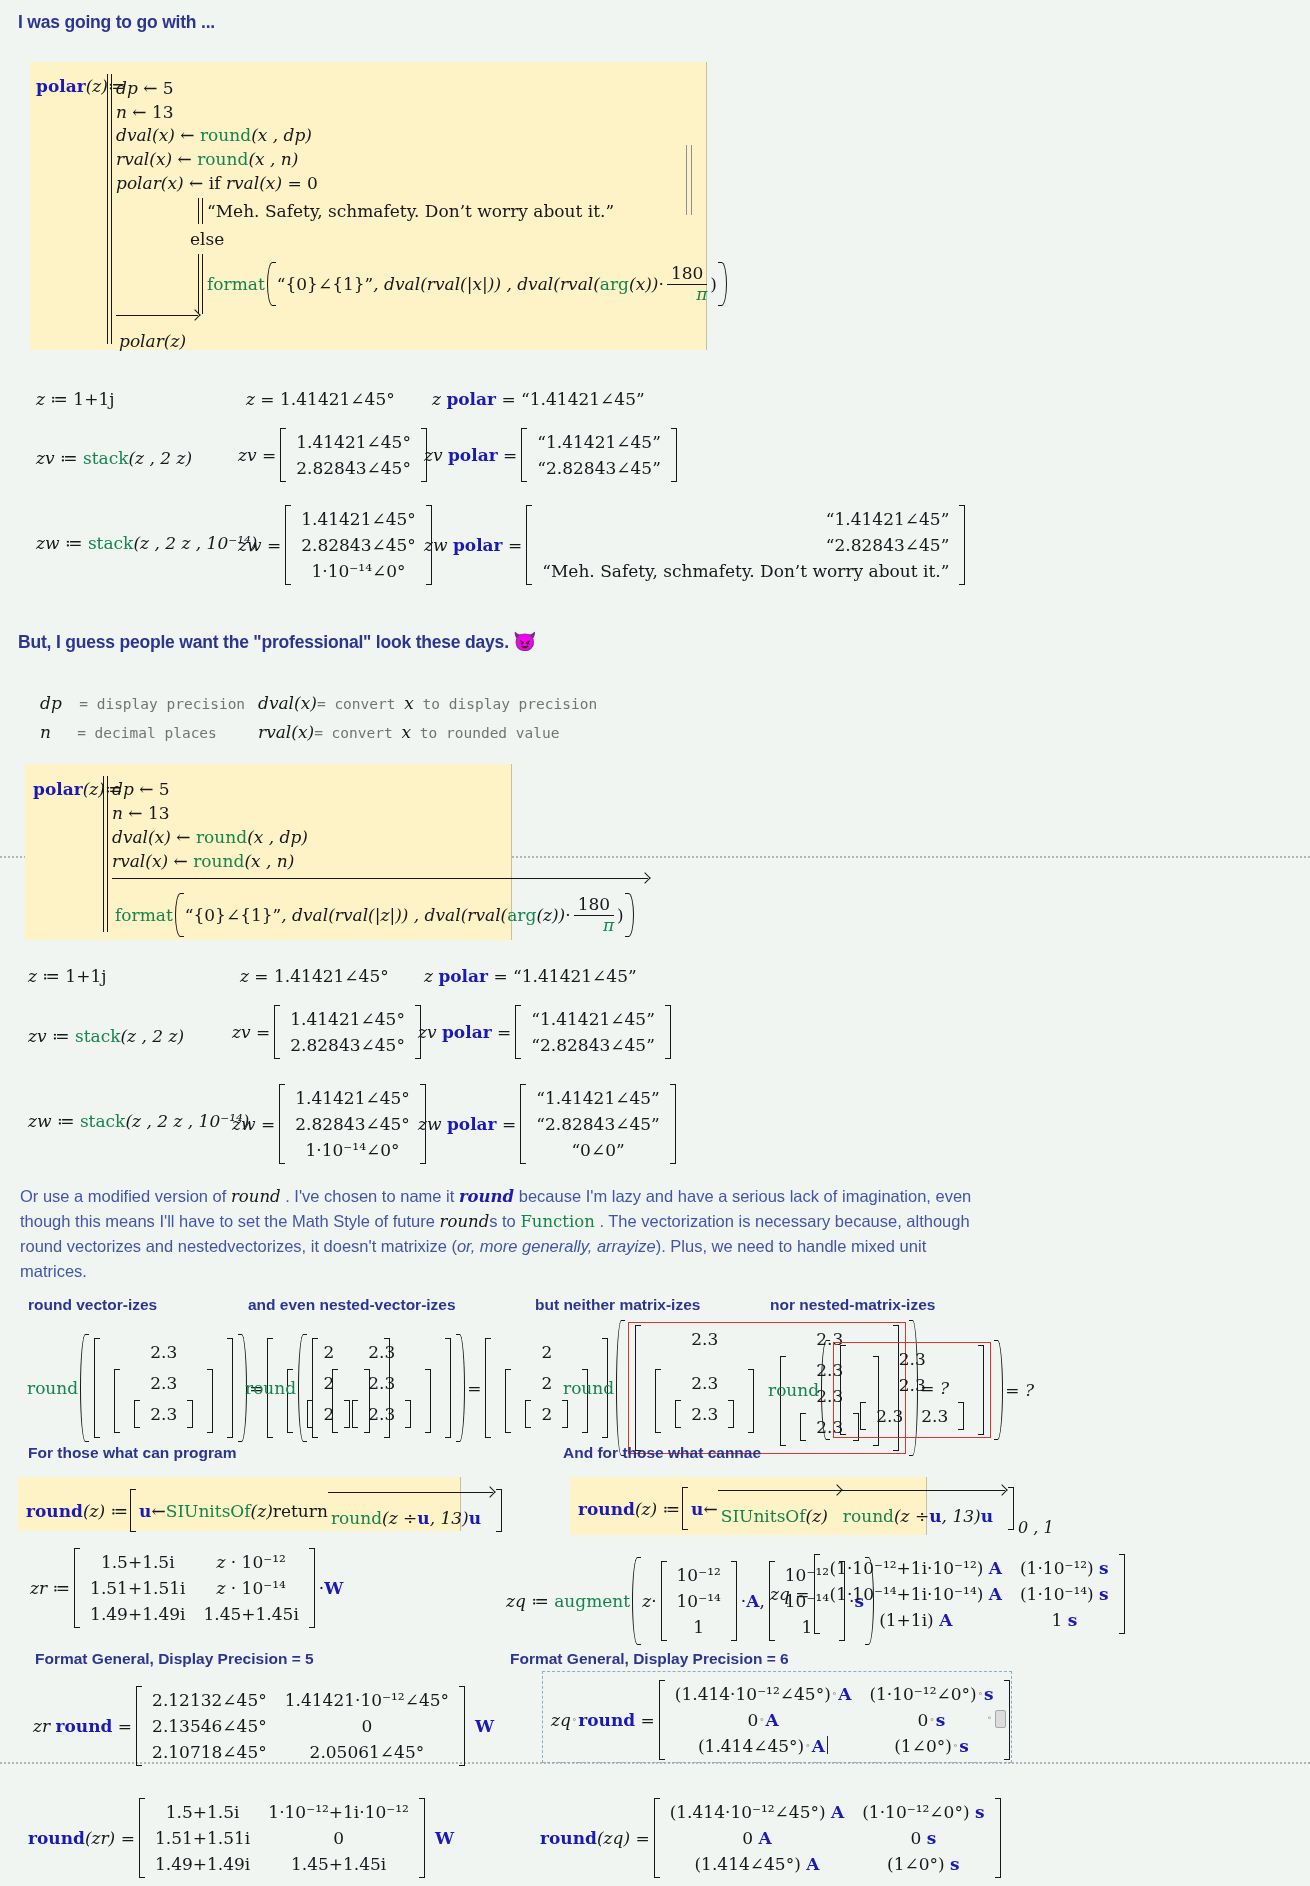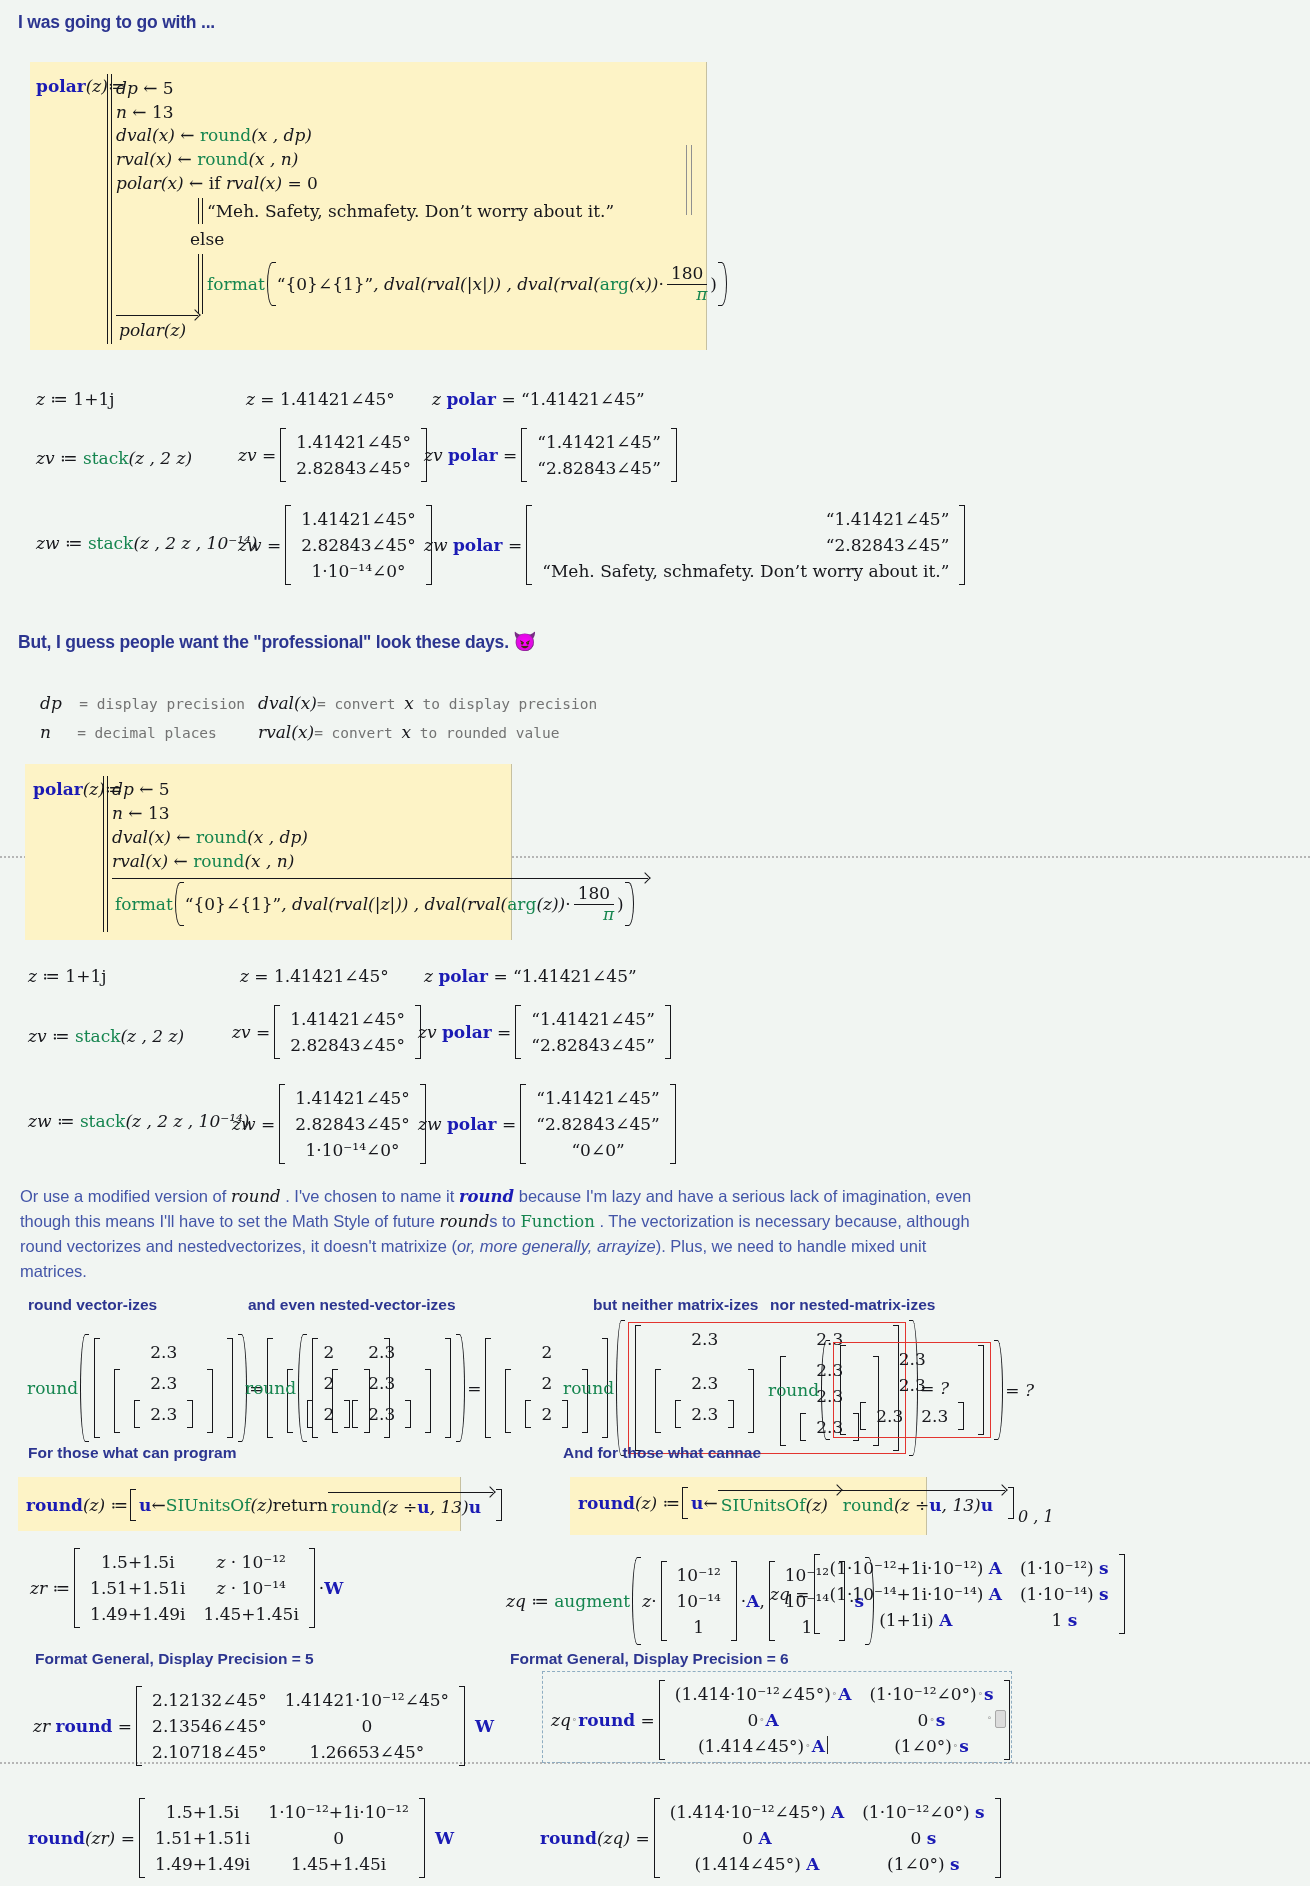--- a/index.html
+++ b/index.html
@@ -27,21 +27,21 @@
   
   .h1{font-family:"Liberation Sans",sans-serif;font-weight:bold;font-size:17.5px;color:#2c3590;letter-spacing:-.2px}
   .h2{font-family:"Liberation Sans",sans-serif;font-weight:bold;font-size:15.5px;color:#2c3590}
   
   .yellow{position:absolute;background:#fdf3c6;border-right:1px solid #c6c0a0;z-index:1}
   
   .frac{display:inline-flex;flex-direction:column;align-items:flex-end;vertical-align:middle;margin:0 3px}
   .fnum{display:block;border-bottom:1.3px solid #17171c;padding:0 4px;line-height:1.15}
   .fden{line-height:1.15}
   
-  .vec{display:inline-block;position:relative;border-top:1.4px solid #17171c;padding:3px 12px 0 3px}
+  .vec{display:inline-block;position:relative;border-top:1.4px solid #17171c;padding:14px 12px 0 3px}
   .vec::after{content:"";position:absolute;top:-4.6px;right:-1px;width:7px;height:7px;
               border-top:1.4px solid #17171c;border-right:1.4px solid #17171c;transform:rotate(45deg)}
   
   .vbar{position:absolute;width:3.4px;border-left:1.1px solid #17171c;border-right:1.1px solid #17171c}
   
   .mx{display:inline-table;position:relative;padding:3px 7px;margin:0 4px;vertical-align:middle}
   .mx::before{content:"";position:absolute;left:0;top:2px;bottom:2px;width:5px;
               border:1.6px solid #17171c;border-right:none}
   .mx::after{content:"";position:absolute;right:0;top:2px;bottom:2px;width:5px;
              border:1.6px solid #17171c;border-left:none}
@@ -273,21 +273,21 @@
       <span class="mxr">
         <span class="mxc tk">“0∠0”</span>
       </span>
     </span>
 </div>
 
 <div class="abs para" style="left:20px;top:1184px;width:965px"><span class="tp">Or use a modified version of </span><span class="tpv">round</span><span class="tp"> .  I've chosen to name it </span><span class="tpf">round</span><span class="tp"> because I'm lazy and have a serious lack of imagination, even though this means I'll have to set the Math Style of future </span><span class="tpv">round</span><span class="tp">s to </span><span class="tpg">Function</span><span class="tp"> .  The vectorization is necessary because, although round vectorizes and nestedvectorizes, it doesn't matrixize (</span><span class="tpi">or, more generally, arrayize</span><span class="tp">).  Plus, we need to handle mixed unit matrices.</span></div>
 
 <div class="abs h2" style="left:28px;top:1296px">round vector-izes</div>
 <div class="abs h2" style="left:248px;top:1296px">and even nested-vector-izes</div>
-<div class="abs h2" style="left:593px;top:1296px">but neither matrix-izes</div>
+<div class="abs h2" style="left:535px;top:1296px">but neither matrix-izes</div>
 <div class="abs h2" style="left:770px;top:1296px">nor nested-matrix-izes</div>
 
 <div class="abs math flexrow" style="left:27px;top:1334px">
   <span><span class="tg">round</span></span>
   <span class="paren">
       <span class="mx">
     <span class="mxr">
           <span class="mxc tk">2.3</span>
         </span>
     <span class="mxr">
@@ -564,21 +564,21 @@
       <span class="mxr">
         <span class="mxc tk">2.12132∠45°</span>
         <span class="mxc tk">1.41421·10⁻¹²∠45°</span>
       </span>
       <span class="mxr">
         <span class="mxc tk">2.13546∠45°</span>
         <span class="mxc tk">0</span>
       </span>
       <span class="mxr">
         <span class="mxc tk">2.10718∠45°</span>
-        <span class="mxc tk">1.26653∠45°</span>
+        <span class="mxc tk">2.05061∠45°</span>
       </span>
     </span>
   <span class="flexrow" style="margin-left:6px">
       <span class="tf">W</span>
     </span>
 </div>
 
 <div class="dashsel" style="left:542px;top:1671px;width:468px;height:90px">
   <div class="abs math flexrow" style="left:8px;top:6px">
     <span><span class="tv">zq</span><span class="td">∘</span><span class="tf">round</span><span class="tk"> = </span></span>

